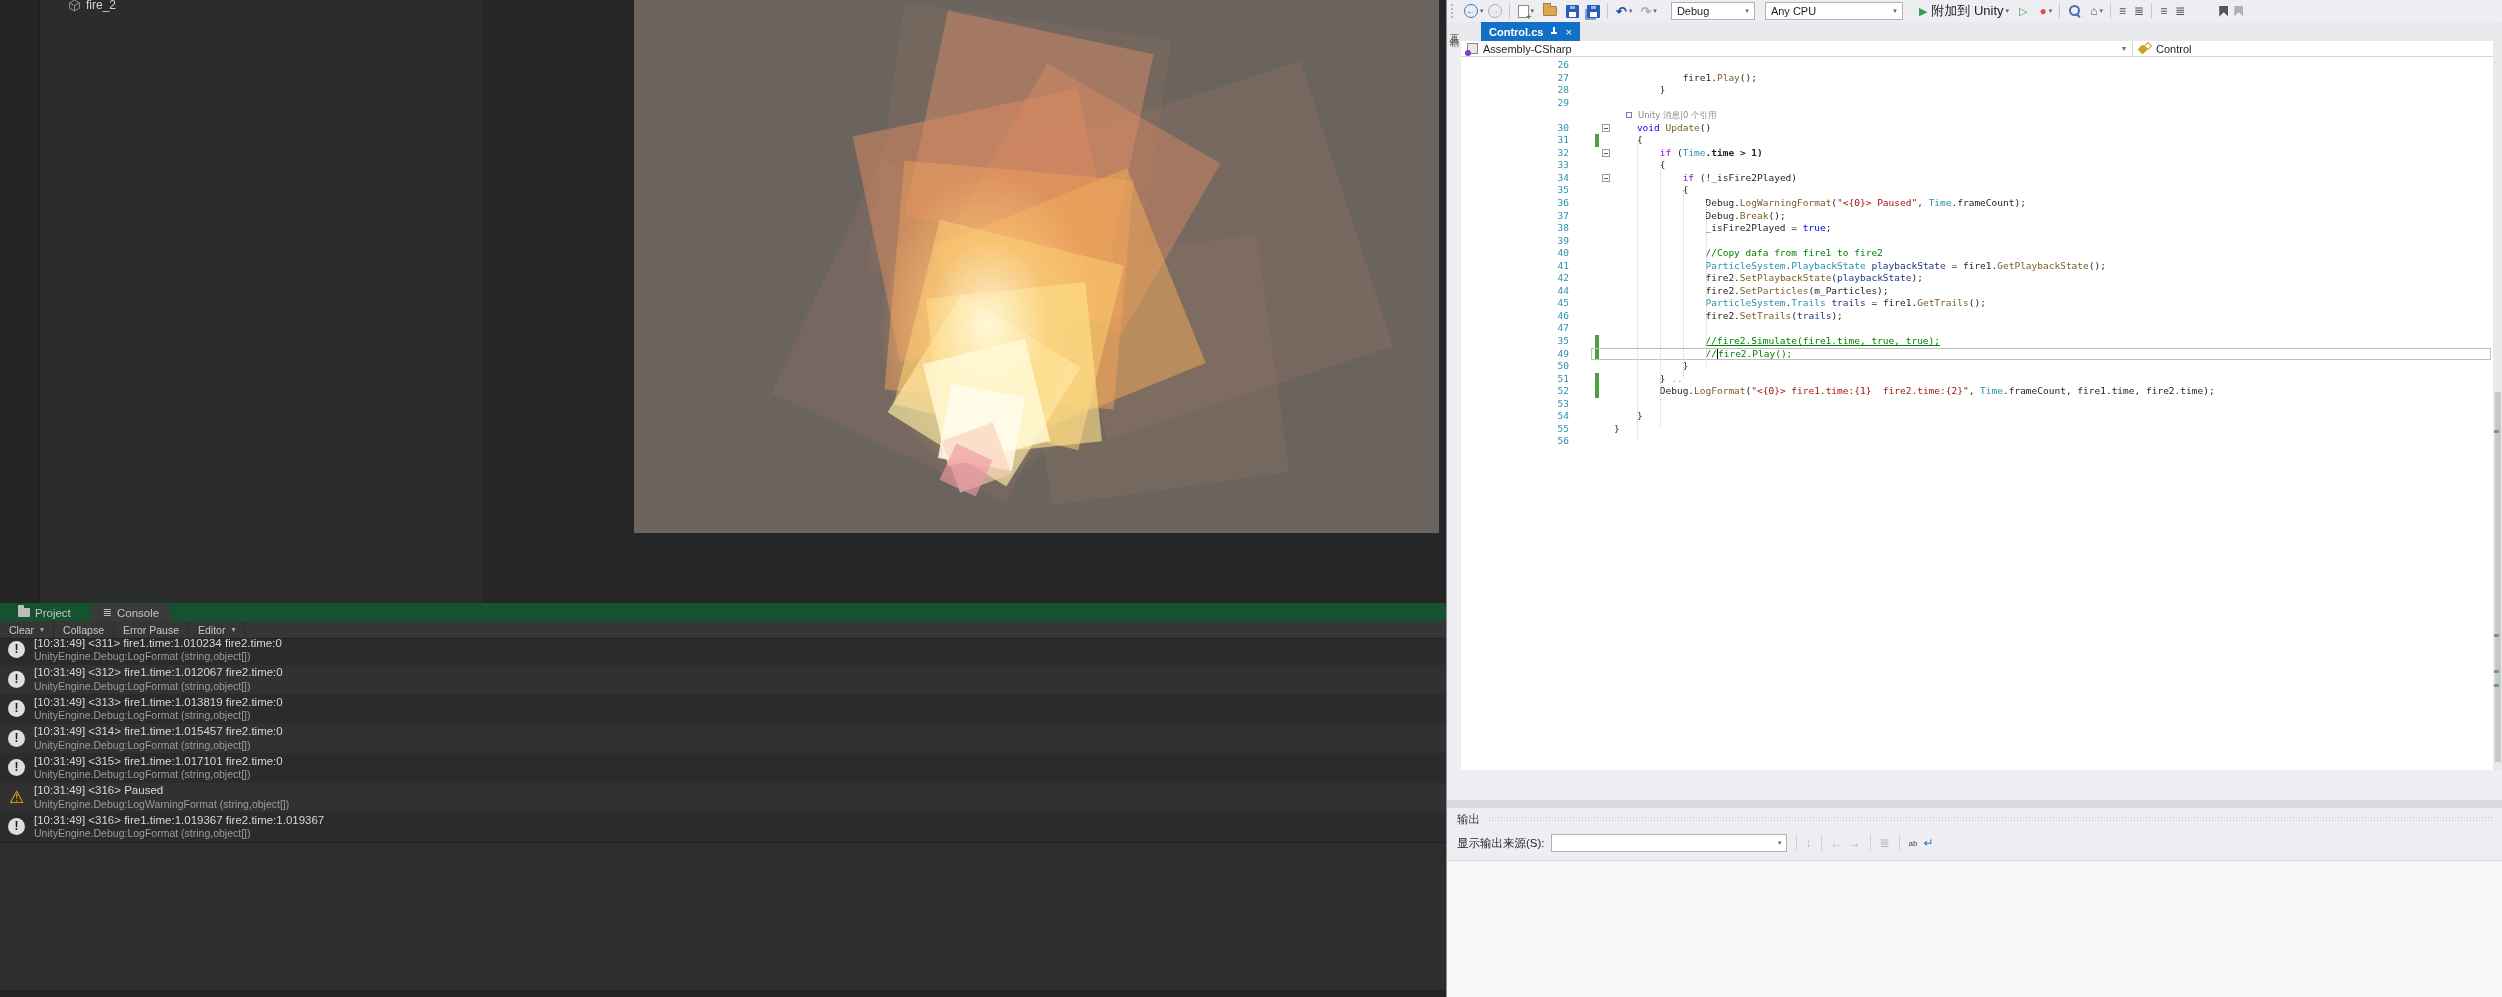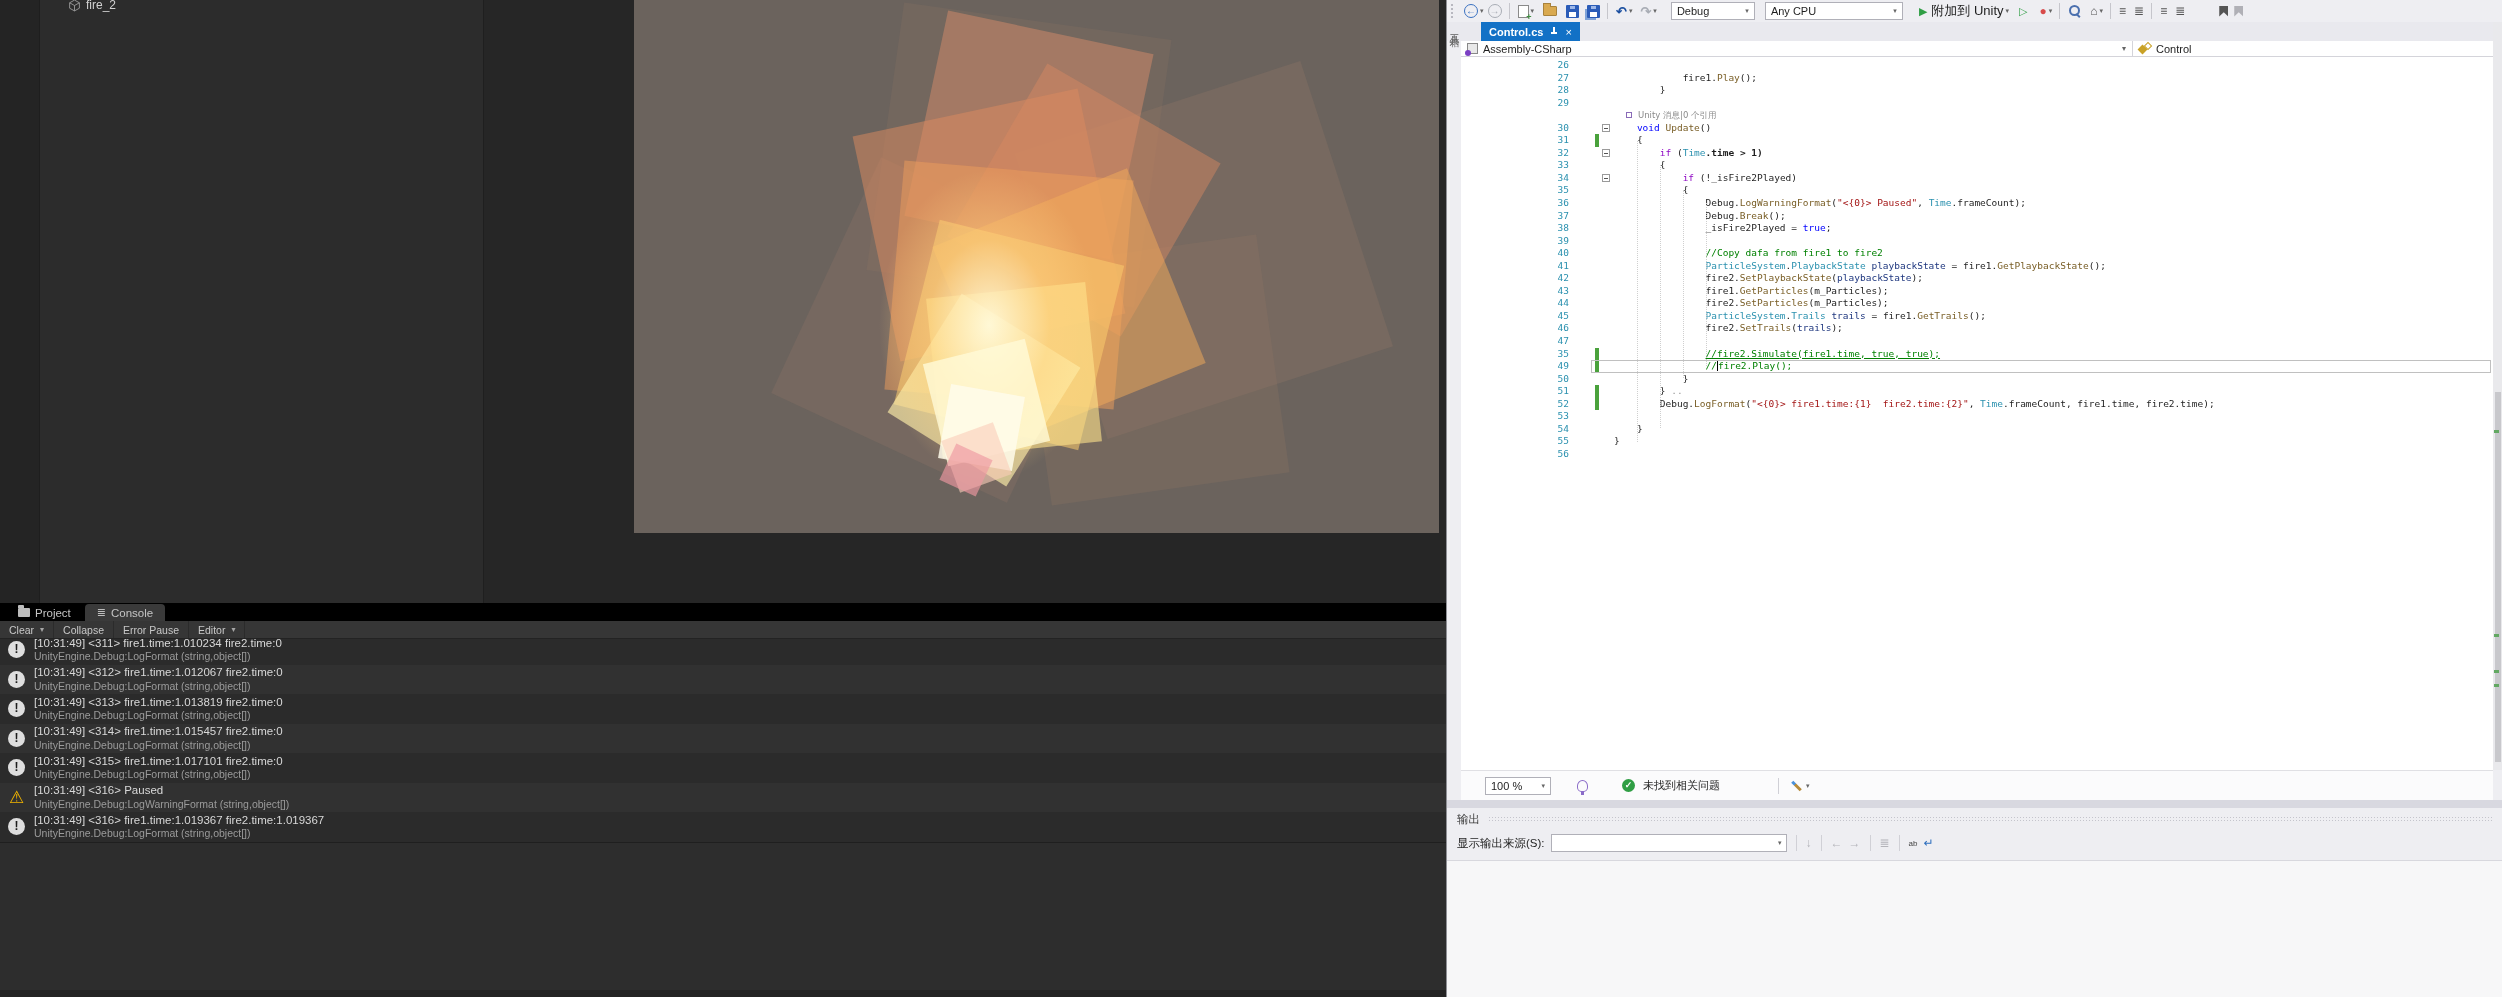--- a/index.html
+++ b/index.html
@@ -10,21 +10,21 @@
   .u-hier{position:absolute;left:0;top:0;width:483px;height:603px;background:#2c2c2c;}
   .u-hier-strip{position:absolute;left:0;top:0;width:40px;height:603px;background:#242424;border-right:1px solid #1e1e1e;}
   .u-hier-item{position:absolute;left:68px;top:-4px;display:flex;align-items:center;gap:5px;color:#d2d2d2;font-size:12px;height:18px;}
   .u-game{position:absolute;left:483px;top:0;width:963px;height:603px;background:#262626;border-left:1px solid #1f1f1f;}
   .u-render{position:absolute;left:150px;top:0;width:805px;height:533px;background:#6b635d;overflow:hidden;}
   .pq{position:absolute;}
   .glow{position:absolute;border-radius:50%;}
 
   
   .u-console{position:absolute;left:0;top:603px;width:1446px;height:394px;background:#2d2d2d;}
-  .uc-tabs{height:18px;background:#000000;display:flex;align-items:flex-end;padding-left:6px;gap:2px;}
+  .uc-tabs{height:18px;background:#14532d;display:flex;align-items:flex-end;padding-left:6px;gap:8px;}
   .uc-tab{height:17px;display:flex;align-items:center;gap:5px;padding:0 12px;color:#c4c4c4;font-size:11.5px;}
   .uc-tab.active{background:#3a3a3a;border-radius:4px 4px 0 0;}
   .i-folder-grey{width:12px;height:9px;background:#bdbdbd;border-radius:1px;position:relative;}
   .i-folder-grey::before{content:'';position:absolute;top:-3px;left:0;width:6px;height:3px;background:#bdbdbd;border-radius:1px 1px 0 0;}
   .i-consolelines{color:#bdbdbd;font-size:11px;line-height:11px;}
   .uc-toolbar{height:18px;background:#363636;border-bottom:1px solid #232323;display:flex;align-items:stretch;font-size:10.5px;color:#c8c8c8;}
   .uc-btn{display:flex;align-items:center;padding:0 9px;border-right:1px solid #2b2b2b;gap:4px;}
   .uc-btn .dd{font-size:8px;color:#a5a5a5;}
   .uc-body{position:absolute;left:0;top:36px;right:0;bottom:0;overflow:hidden;}
   .centry{display:flex;align-items:center;height:29.5px;padding-left:8px;gap:9px;}
@@ -383,24 +383,20 @@
           </div>
           <div class="crow">
             <span class="lnum">41</span>
             <span class="ctext"><span style="color: rgb(30, 30, 30);">                </span><span style="color: rgb(43, 145, 175);">ParticleSystem</span><span style="color: rgb(30, 30, 30);">.</span><span style="color: rgb(43, 145, 175);">PlaybackState</span><span style="color: rgb(30, 30, 30);"> </span><span style="color: rgb(31, 55, 127);">playbackState</span><span style="color: rgb(30, 30, 30);"> = fire1.</span><span style="color: rgb(121, 94, 38);">GetPlaybackState</span><span style="color: rgb(30, 30, 30);">();</span></span>
           </div>
           <div class="crow">
             <span class="lnum">42</span>
             <span class="ctext"><span style="color: rgb(30, 30, 30);">                fire2.</span><span style="color: rgb(121, 94, 38);">SetPlaybackState</span><span style="color: rgb(30, 30, 30);">(</span><span style="color: rgb(31, 55, 127);">playbackState</span><span style="color: rgb(30, 30, 30);">);</span></span>
           </div>
           <div class="crow">
-            <span class="lnum">43</span>
-            <span class="ctext"><span style="color: rgb(30, 30, 30);">                fire1.</span><span style="color: rgb(121, 94, 38);">GetParticles</span><span style="color: rgb(30, 30, 30);">(m_Particles);</span></span>
-          </div>
-          <div class="crow">
             <span class="lnum">44</span>
             <span class="ctext"><span style="color: rgb(30, 30, 30);">                fire2.</span><span style="color: rgb(121, 94, 38);">SetParticles</span><span style="color: rgb(30, 30, 30);">(m_Particles);</span></span>
           </div>
           <div class="crow">
             <span class="lnum">45</span>
             <span class="ctext"><span style="color: rgb(30, 30, 30);">                </span><span style="color: rgb(43, 145, 175);">ParticleSystem</span><span style="color: rgb(30, 30, 30);">.</span><span style="color: rgb(43, 145, 175);">Trails</span><span style="color: rgb(30, 30, 30);"> </span><span style="color: rgb(31, 55, 127);">trails</span><span style="color: rgb(30, 30, 30);"> = fire1.</span><span style="color: rgb(121, 94, 38);">GetTrails</span><span style="color: rgb(30, 30, 30);">();</span></span>
           </div>
           <div class="crow">
             <span class="lnum">46</span>
             <span class="ctext"><span style="color: rgb(30, 30, 30);">                fire2.</span><span style="color: rgb(121, 94, 38);">SetTrails</span><span style="color: rgb(30, 30, 30);">(</span><span style="color: rgb(31, 55, 127);">trails</span><span style="color: rgb(30, 30, 30);">);</span></span>
@@ -458,32 +454,20 @@
     </div>
 
     <div class="vs-scrollbar">
       <div class="sb-thumb" style="top:370px;height:370px;"></div>
       <div class="sb-mark" style="top:408px;"></div>
       <div class="sb-mark" style="top:612px;"></div>
       <div class="sb-mark" style="top:648px;"></div>
       <div class="sb-mark" style="top:662px;"></div>
     </div>
 
-    <div class="vs-zoombar">
-      <span class="vs-combo" style="width:66px;margin-left:24px;">
-        <span>100 %</span>
-        <span class="dd">▾</span>
-      </span>
-      <span class="i-bulb"></span>
-      <span class="i-check">✓</span>
-      <span style="margin-left:8px;">未找到相关问题</span>
-      <span class="zsep"></span>
-      <span class="i-wand"></span>
-      <span class="dd" style="margin-left:8px;">▾</span>
-    </div>
 
     <div class="vs-splitter"></div>
 
     <div class="vs-output">
       <div class="out-title">
         <span>输出</span>
         <span class="dotline"></span>
       </div>
       <div class="out-controls">
         <span>显示输出来源(S):</span>

